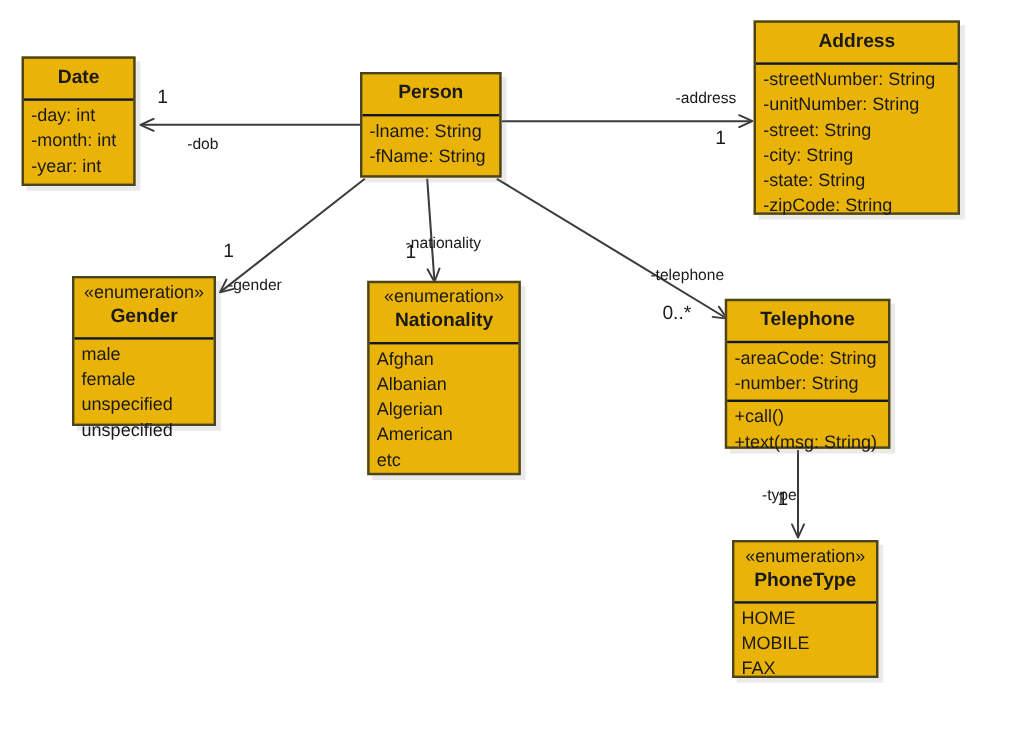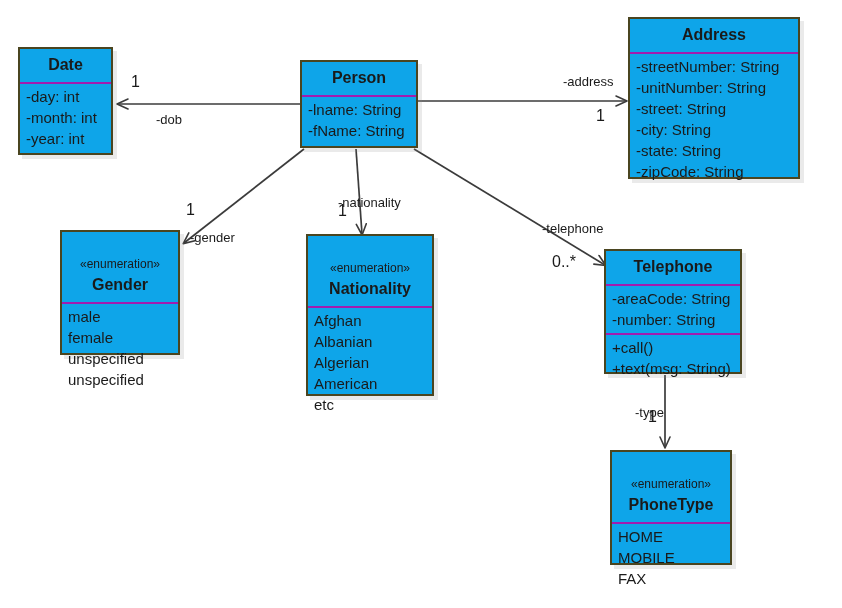--- a/index.html
+++ b/index.html
@@ -19,49 +19,48 @@
   svg#edges {
     position: absolute;
     left: 0;
     top: 0;
     width: 842px;
     height: 608px;
     pointer-events: none;
   }
   .uml-box {
     position: absolute;
-    background: #0ea5e9;
+    background: #eab308;
     border: 2px solid #4a4520;
     box-sizing: border-box;
     box-shadow: 4px 4px 0 rgba(140,140,140,0.18);
     z-index: 5;
   }
   .compartment {
     padding: 2px 6px 3px 6px;
     box-sizing: border-box;
   }
   .compartment + .compartment {
-    border-top: 2px solid #a21caf;
+    border-top: 2px solid #0f172a;
   }
   .cls-title {
     text-align: center;
     font-weight: bold;
     font-size: 16px;
     color: #1a1a1a;
     line-height: 21px;
     padding-top: 3px;
     padding-bottom: 4px;
   }
   .cls-stereotype {
     text-align: center;
     font-weight: normal;
-    font-size: 12px;
+    font-size: 15px;
     color: #1a1a1a;
     line-height: 19px;
-    margin-top: 21px;
   }
   .member {
     font-size: 15px;
     color: #1a1a1a;
     line-height: 21px;
     white-space: nowrap;
     text-align: left;
   }
   .edge-label {
     position: absolute;

